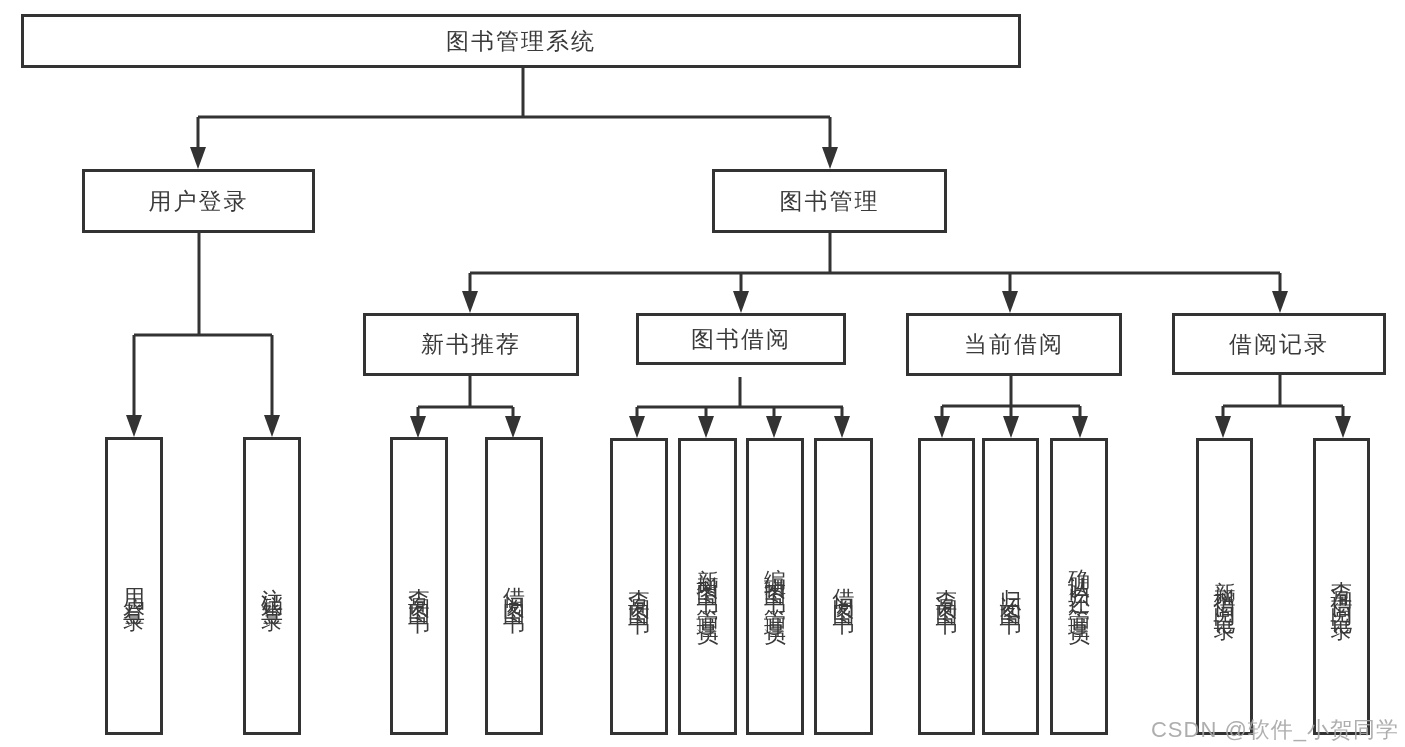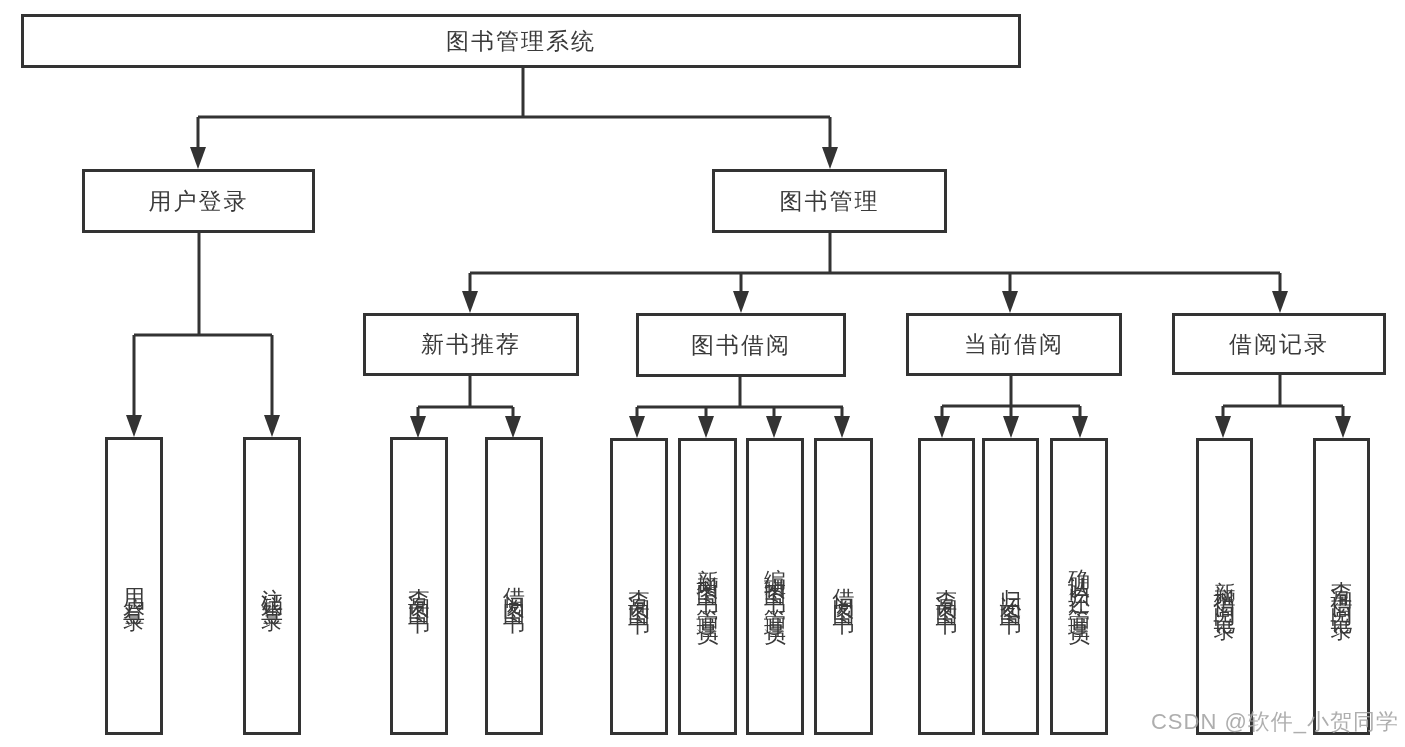--- a/index.html
+++ b/index.html
@@ -42,21 +42,21 @@
   .node.v {
     writing-mode: vertical-rl;
     text-orientation: mixed;
     font-size: 22px;
     letter-spacing: 8px;
     line-height: 1;
   }
   .watermark {
     position: absolute;
     right: 6px;
-    bottom: 10px;
+    bottom: 2px;
     font-size: 22px;
     color: rgba(165, 165, 165, 0.9);
     letter-spacing: 1px;
     white-space: nowrap;
     pointer-events: none;
   }
 </style>
 </head>
 <body>
 
@@ -101,21 +101,21 @@
       <polygon points="1335,416 1351,416 1343,438"></polygon>
     </g>
   </svg>
 
   <div class="node h" style="left:21px; top:14px; width:1000px; height:54px;">图书管理系统</div>
 
   <div class="node h" style="left:82px; top:169px; width:233px; height:64px;">用户登录</div>
   <div class="node h" style="left:712px; top:169px; width:235px; height:64px;">图书管理</div>
 
   <div class="node h" style="left:363px; top:313px; width:216px; height:63px;">新书推荐</div>
-  <div class="node h" style="left:636px; top:313px; width:210px; height:64px;">图书借阅</div>
+  <div class="node h" style="left:636px; top:313px; width:210px; height:52px;">图书借阅</div>
   <div class="node h" style="left:906px; top:313px; width:216px; height:63px;">当前借阅</div>
   <div class="node h" style="left:1172px; top:313px; width:214px; height:62px;">借阅记录</div>
 
   <div class="node v" style="left:105px; top:437px; width:58px; height:298px;">用户登录</div>
   <div class="node v" style="left:243px; top:437px; width:58px; height:298px;">注销登录</div>
 
   <div class="node v" style="left:390px; top:437px; width:58px; height:298px;">查询图书</div>
   <div class="node v" style="left:485px; top:437px; width:58px; height:298px;">借阅图书</div>
 
   <div class="node v" style="left:610px; top:438px; width:58px; height:297px;">查询图书</div>

